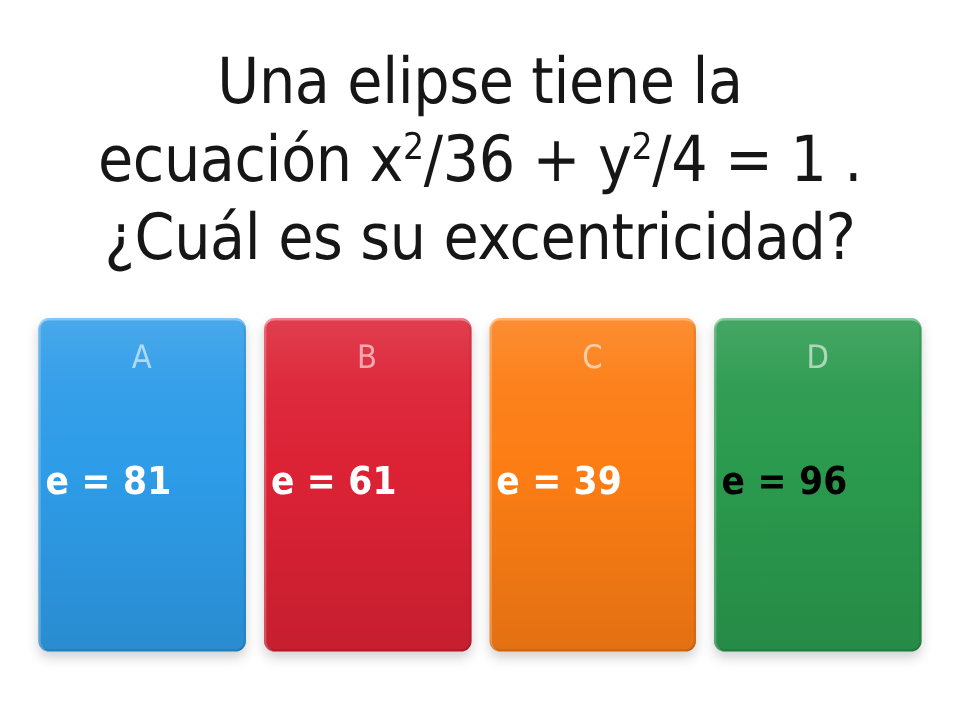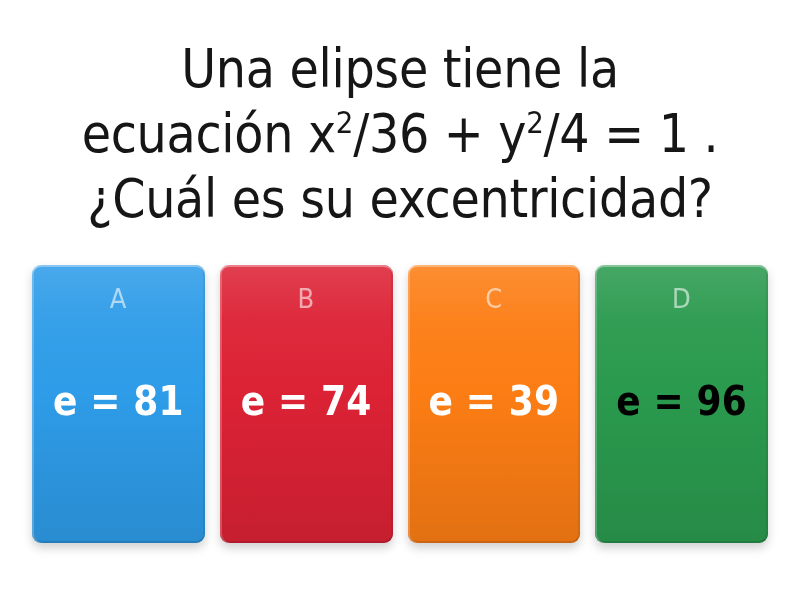--- a/index.html
+++ b/index.html
@@ -103,23 +103,23 @@
     letter-spacing:0.4px;
     pointer-events:none;
   }
 
   .card-answer {
     position:absolute;
     top:115px;
     left:0;
     width:100%;
     padding:0 6px;
-    text-align:center;
+    text-align:left;
     font-family:"DejaVu Sans Condensed","DejaVu Sans","Liberation Sans",sans-serif;
-    font-size:40px;
+    font-size:32px;
     font-weight:700;
     line-height:42px;
     color:#ffffff;
     letter-spacing:0.2px;
     pointer-events:none;
   }
 </style>
 </head>
 <body>
 
@@ -133,21 +133,21 @@
 
     <div class="answer-card" style="background: rgb(46, 156, 232);">
       <div class="card-face" style="background-color: transparent;"></div>
       <div class="card-letter" style="color: rgba(255, 255, 255, 0.58);">A</div>
       <div class="card-answer" style="color: rgb(255, 255, 255);">e = 81</div>
     </div>
 
     <div class="answer-card" style="background: rgb(220, 34, 53);">
       <div class="card-face" style="background-color: transparent;"></div>
       <div class="card-letter" style="color: rgba(255, 255, 255, 0.58);">B</div>
-      <div class="card-answer" style="color: rgb(255, 255, 255);">e = 74</div>
+      <div class="card-answer" style="color: rgb(255, 255, 255);">e = 61</div>
     </div>
 
     <div class="answer-card" style="background: rgb(252, 125, 20);">
       <div class="card-face" style="background-color: transparent;"></div>
       <div class="card-letter" style="color: rgba(255, 255, 255, 0.58);">C</div>
       <div class="card-answer" style="color: rgb(255, 255, 255);">e = 39</div>
     </div>
 
     <div class="answer-card" style="background: rgb(42, 154, 78);">
       <div class="card-face" style="background-color: transparent;"></div>

